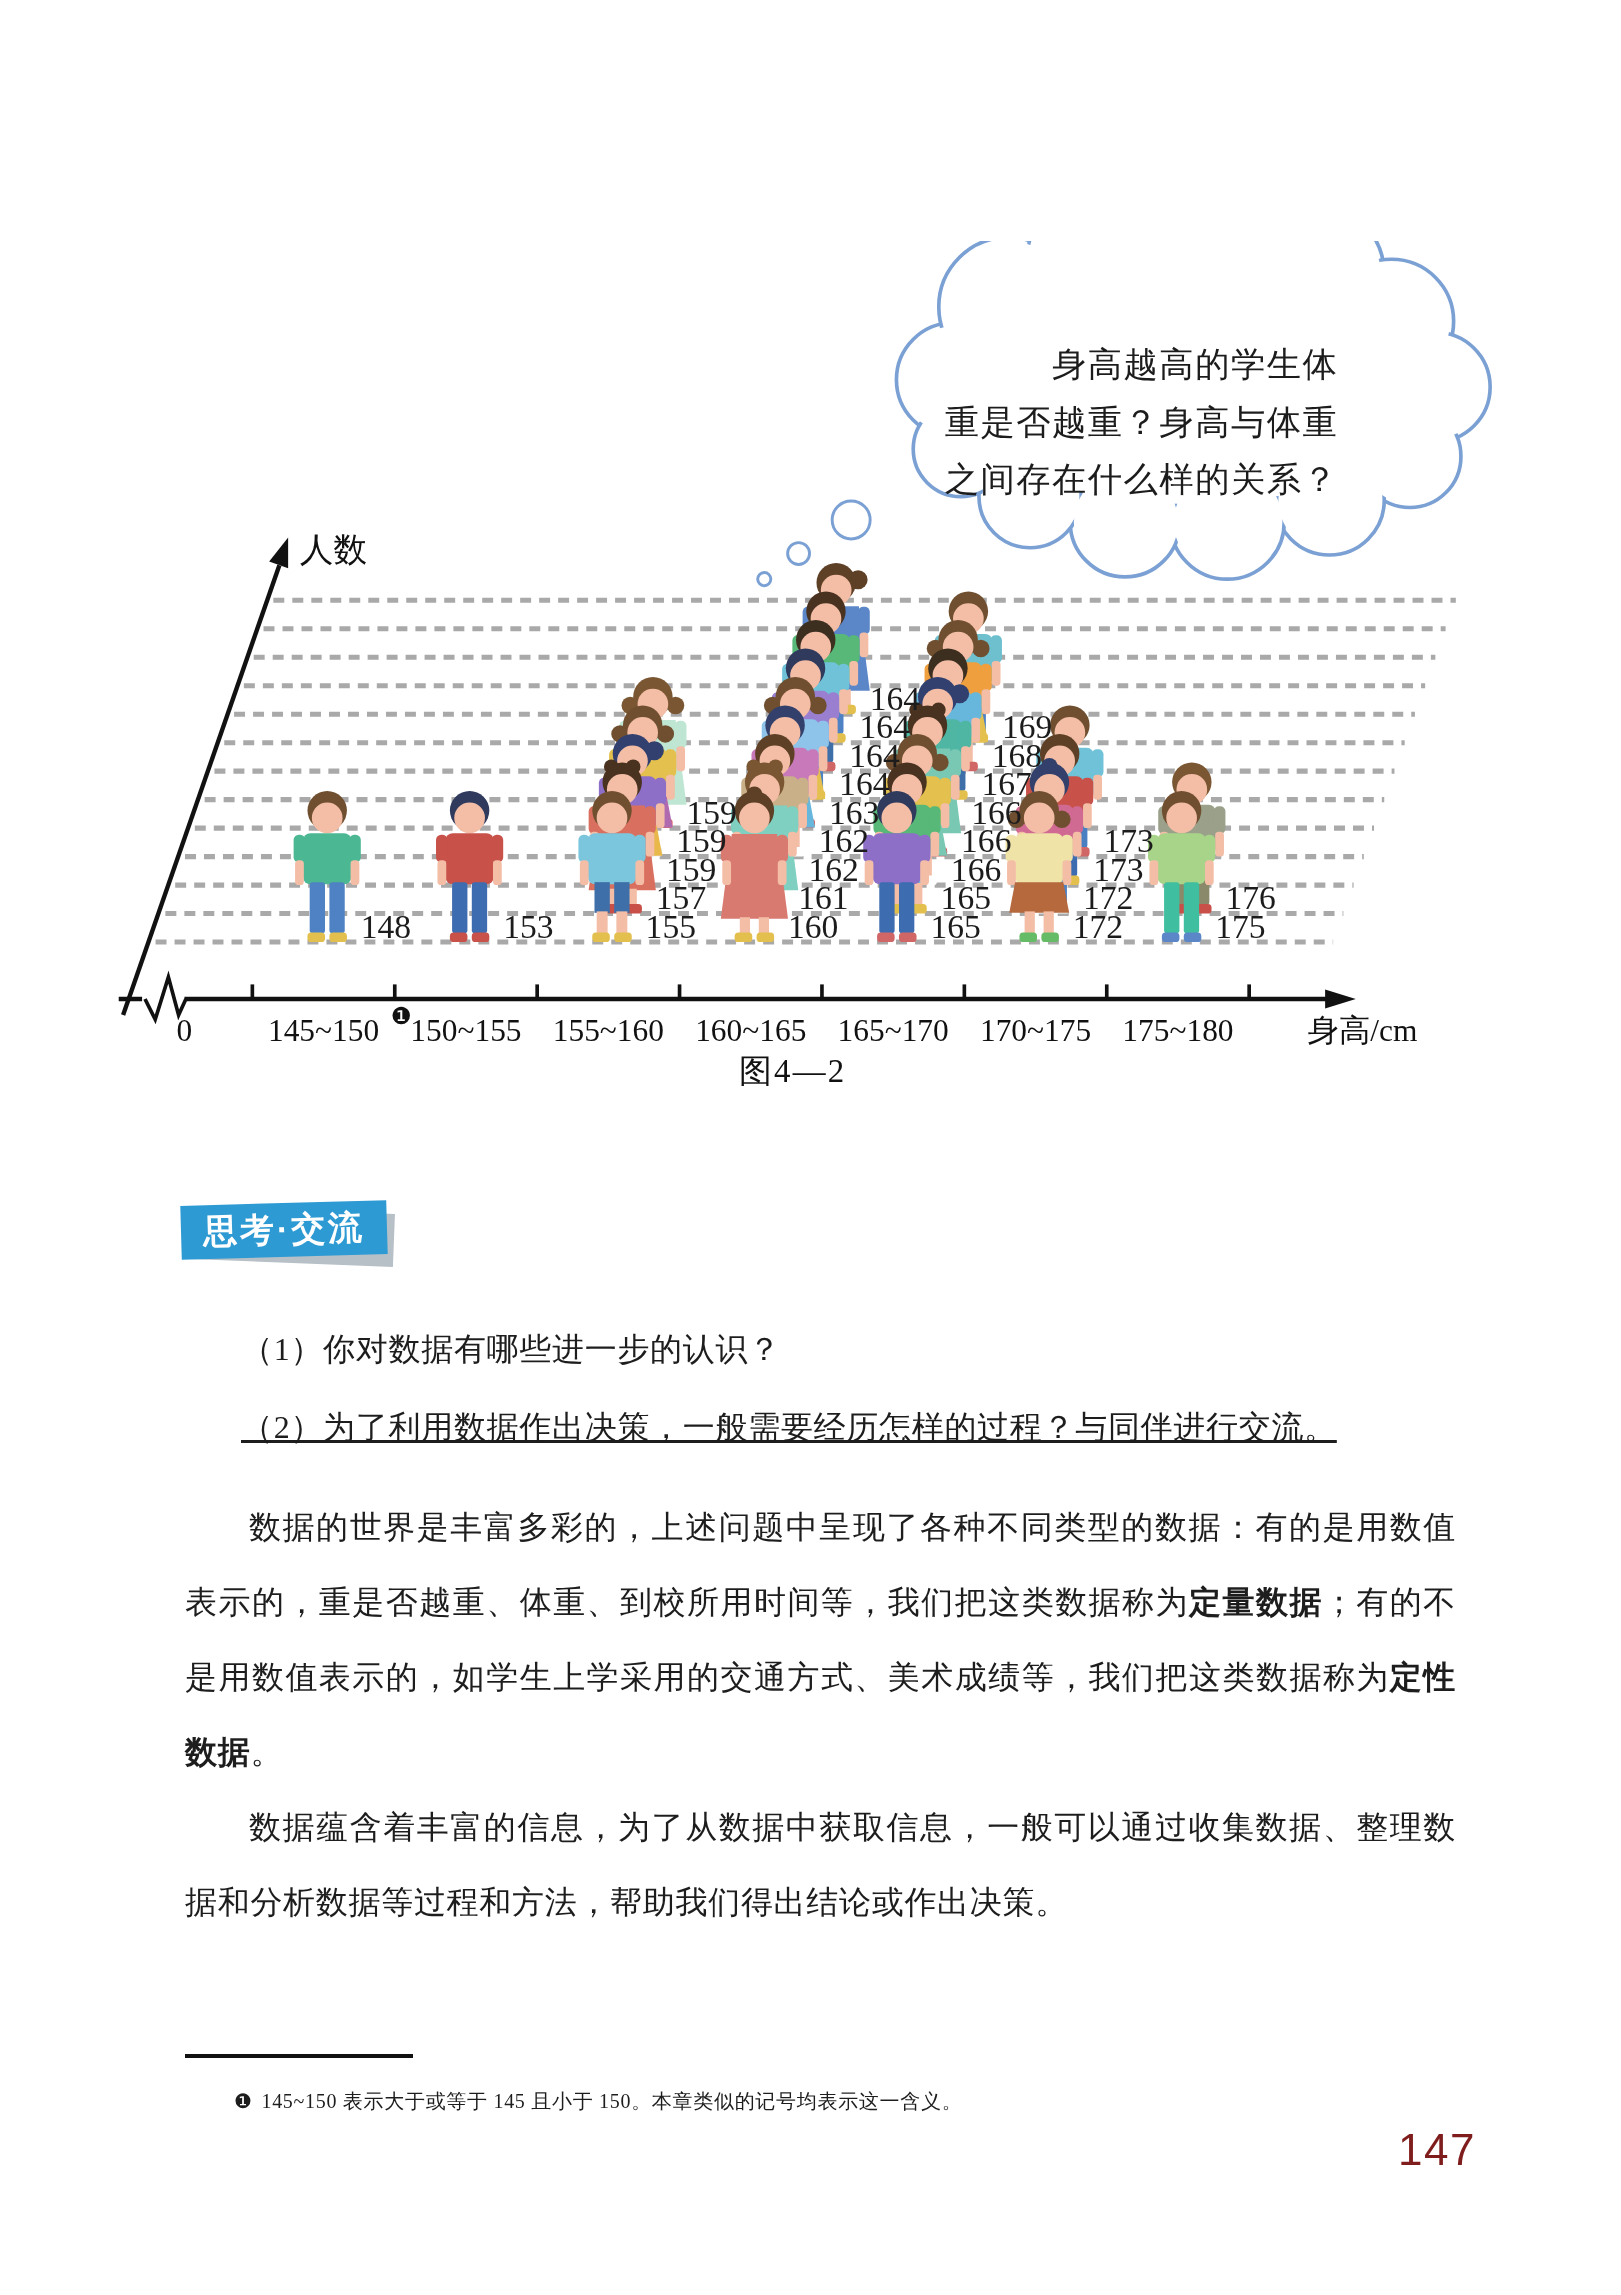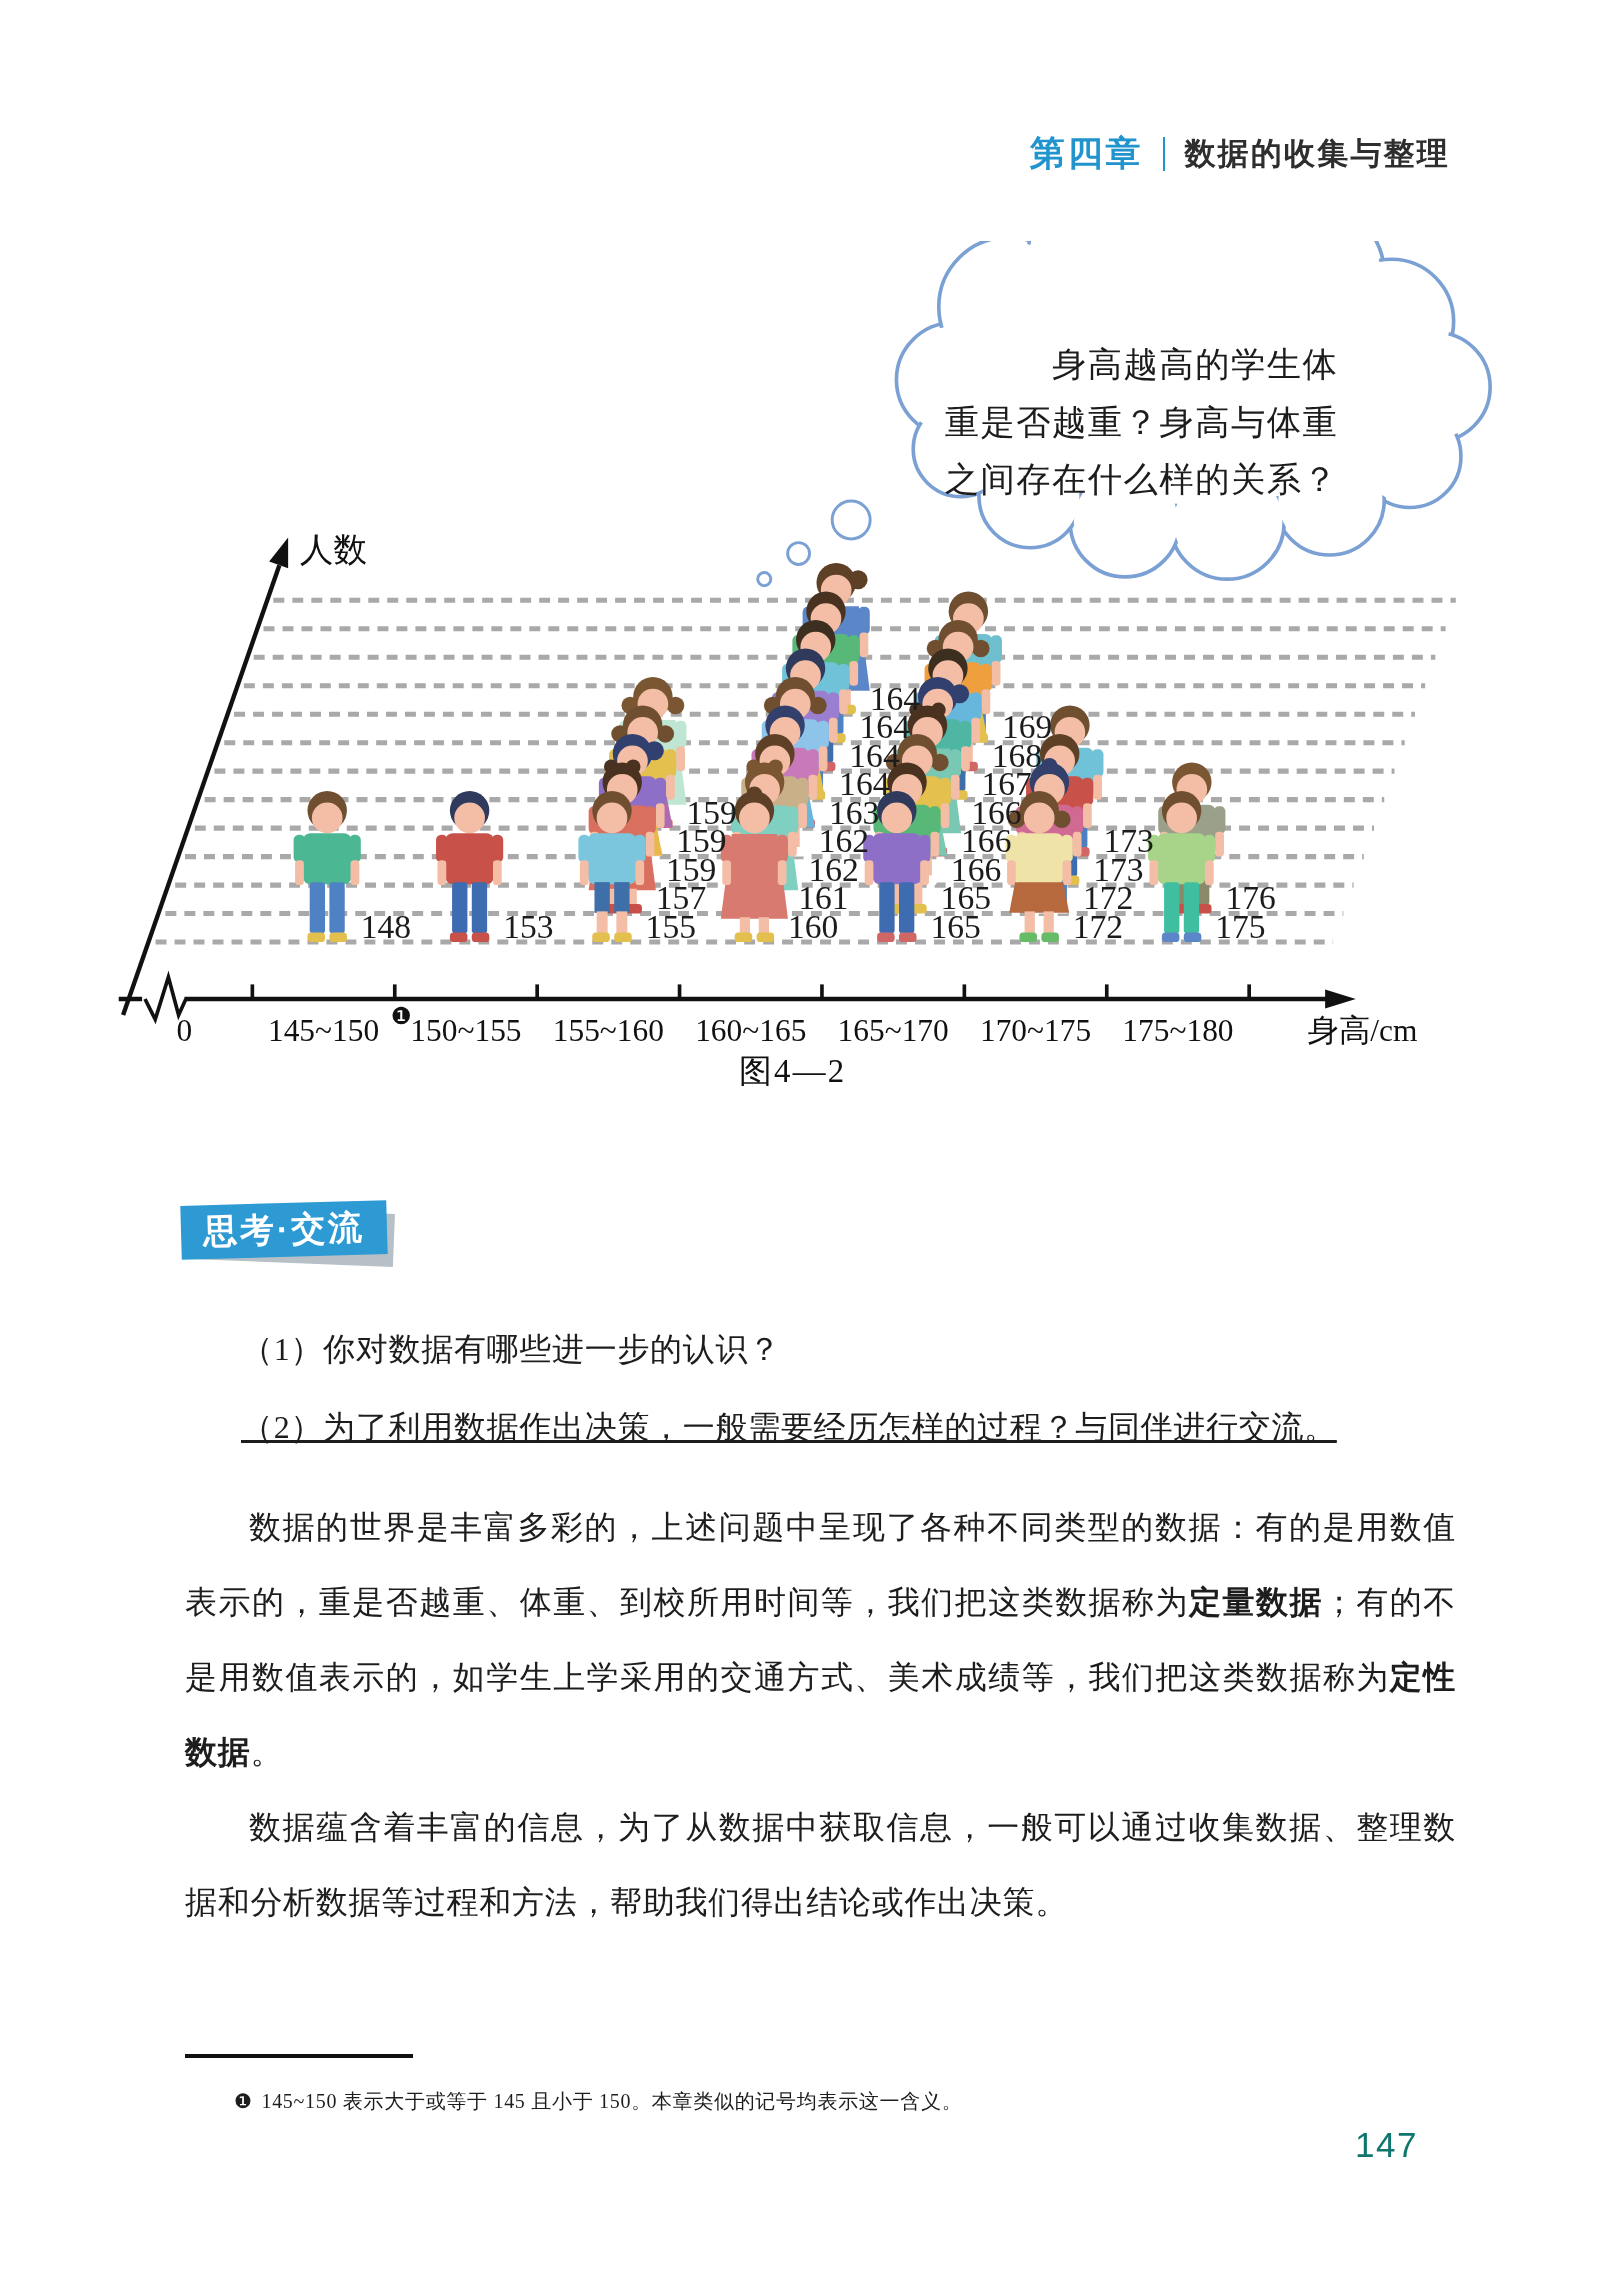--- a/index.html
+++ b/index.html
@@ -22,33 +22,28 @@
   .q{position:absolute;left:241px;font-size:32px;letter-spacing:0.7px;}
   .q1{top:1328px;text-align:right;}
   .q2{top:1406px;text-decoration:underline;}
   .bodytext{position:absolute;left:185px;top:1490px;width:1271px;font-size:32px;line-height:75px;
             text-align:justify;letter-spacing:0.7px;}
   .bodytext p{margin:0;text-indent:64px;}
   .bodytext b{font-weight:700;}
   .footrule{position:absolute;left:185px;top:2054px;width:228px;height:3.7px;background:#111;}
   .footnote{position:absolute;left:234px;top:2081px;width:1184px;font-size:20px;letter-spacing:0.7px;margin-top:7px;}
   .footnote .fmark{margin-right:8.8px;}
-  .pagenum{position:absolute;left:1355px;top:2125px;font-family:"Liberation Sans","DejaVu Sans",sans-serif;
-           font-size:35px;color:#0f766e;letter-spacing:1.5px;}
+  .pagenum{position:absolute;left:1398px;top:2125px;font-family:"Liberation Sans","DejaVu Sans",sans-serif;
+           font-size:44px;color:#7f1d1d;letter-spacing:1.5px;}
 </style>
 </head>
 <body>
 
 <div class="page">
 
-  <div class="header">
-    <span class="chapter">第四章</span>
-    <span class="hdiv"></span>
-    <span class="htitle">数据的收集与整理</span>
-  </div>
 
   <svg id="fig" viewBox="0 330 2220 1190">
       <g>
         <circle cx="1305" cy="520" r="78" fill="#fff" stroke="#7aa0d4" stroke-width="5"></circle>
         <circle cx="1380" cy="420" r="95" fill="#fff" stroke="#7aa0d4" stroke-width="5"></circle>
         <circle cx="1510" cy="360" r="105" fill="#fff" stroke="#7aa0d4" stroke-width="5"></circle>
         <circle cx="1660" cy="345" r="110" fill="#fff" stroke="#7aa0d4" stroke-width="5"></circle>
         <circle cx="1800" cy="375" r="95" fill="#fff" stroke="#7aa0d4" stroke-width="5"></circle>
         <circle cx="1905" cy="440" r="85" fill="#fff" stroke="#7aa0d4" stroke-width="5"></circle>
         <circle cx="1965" cy="530" r="75" fill="#fff" stroke="#7aa0d4" stroke-width="5"></circle>

